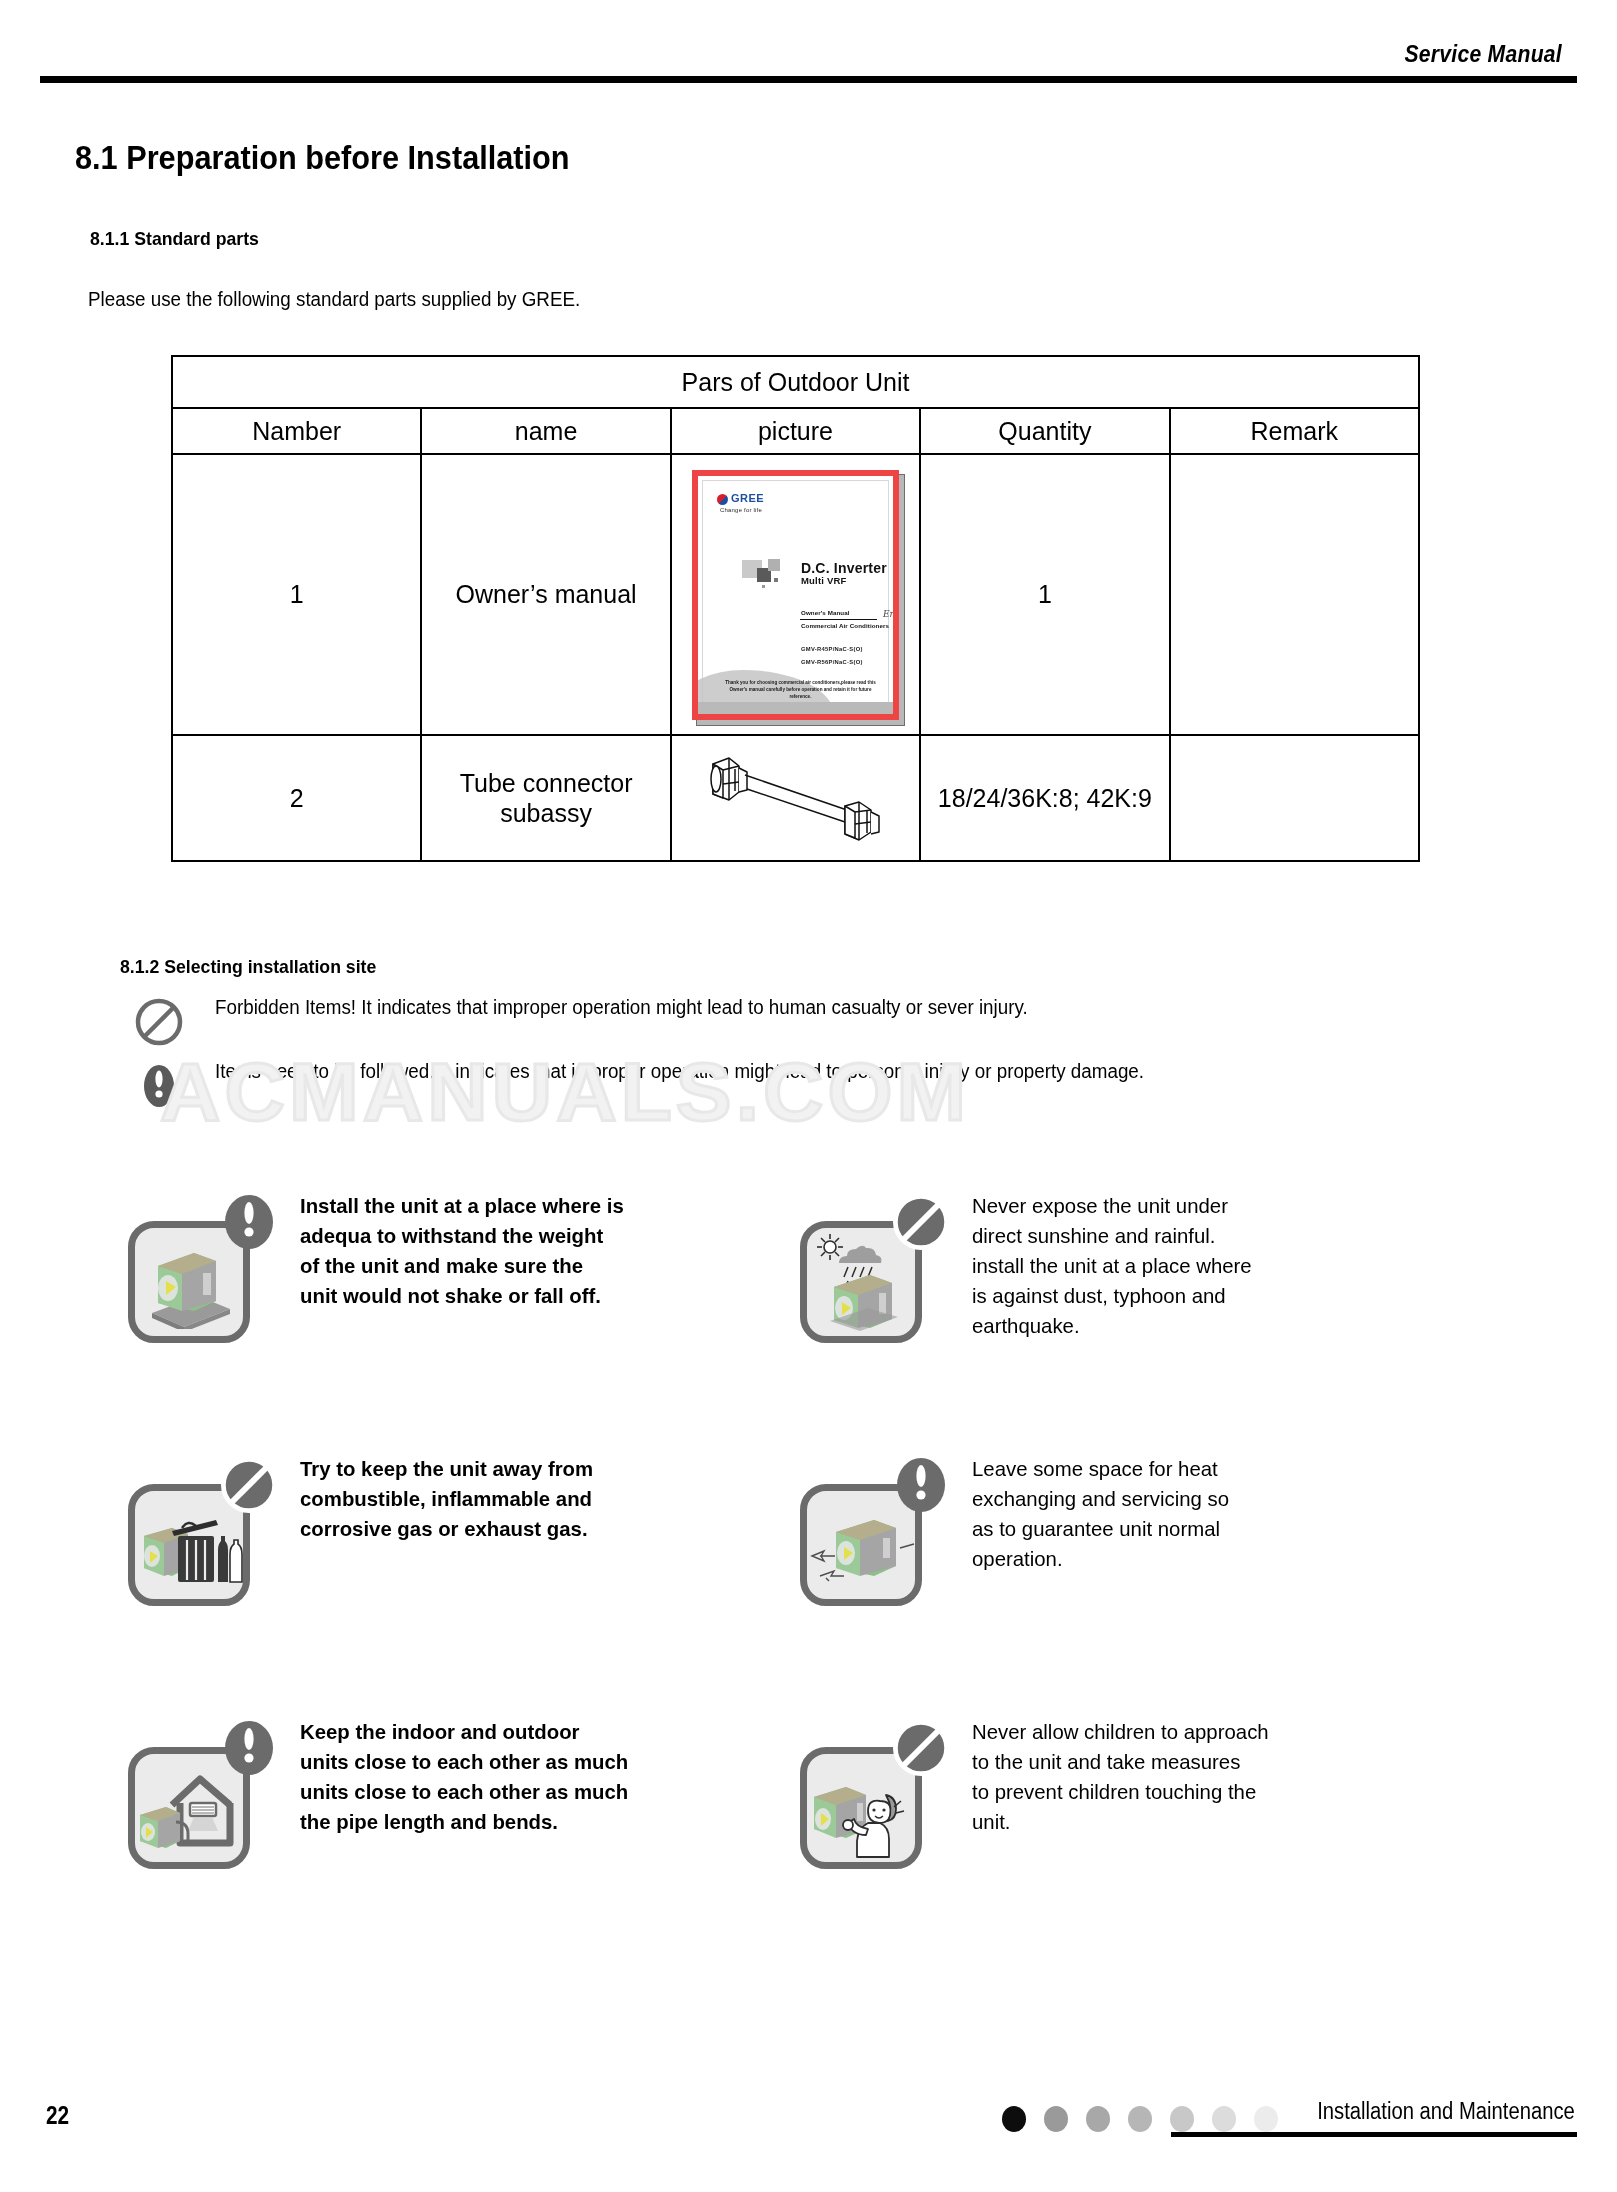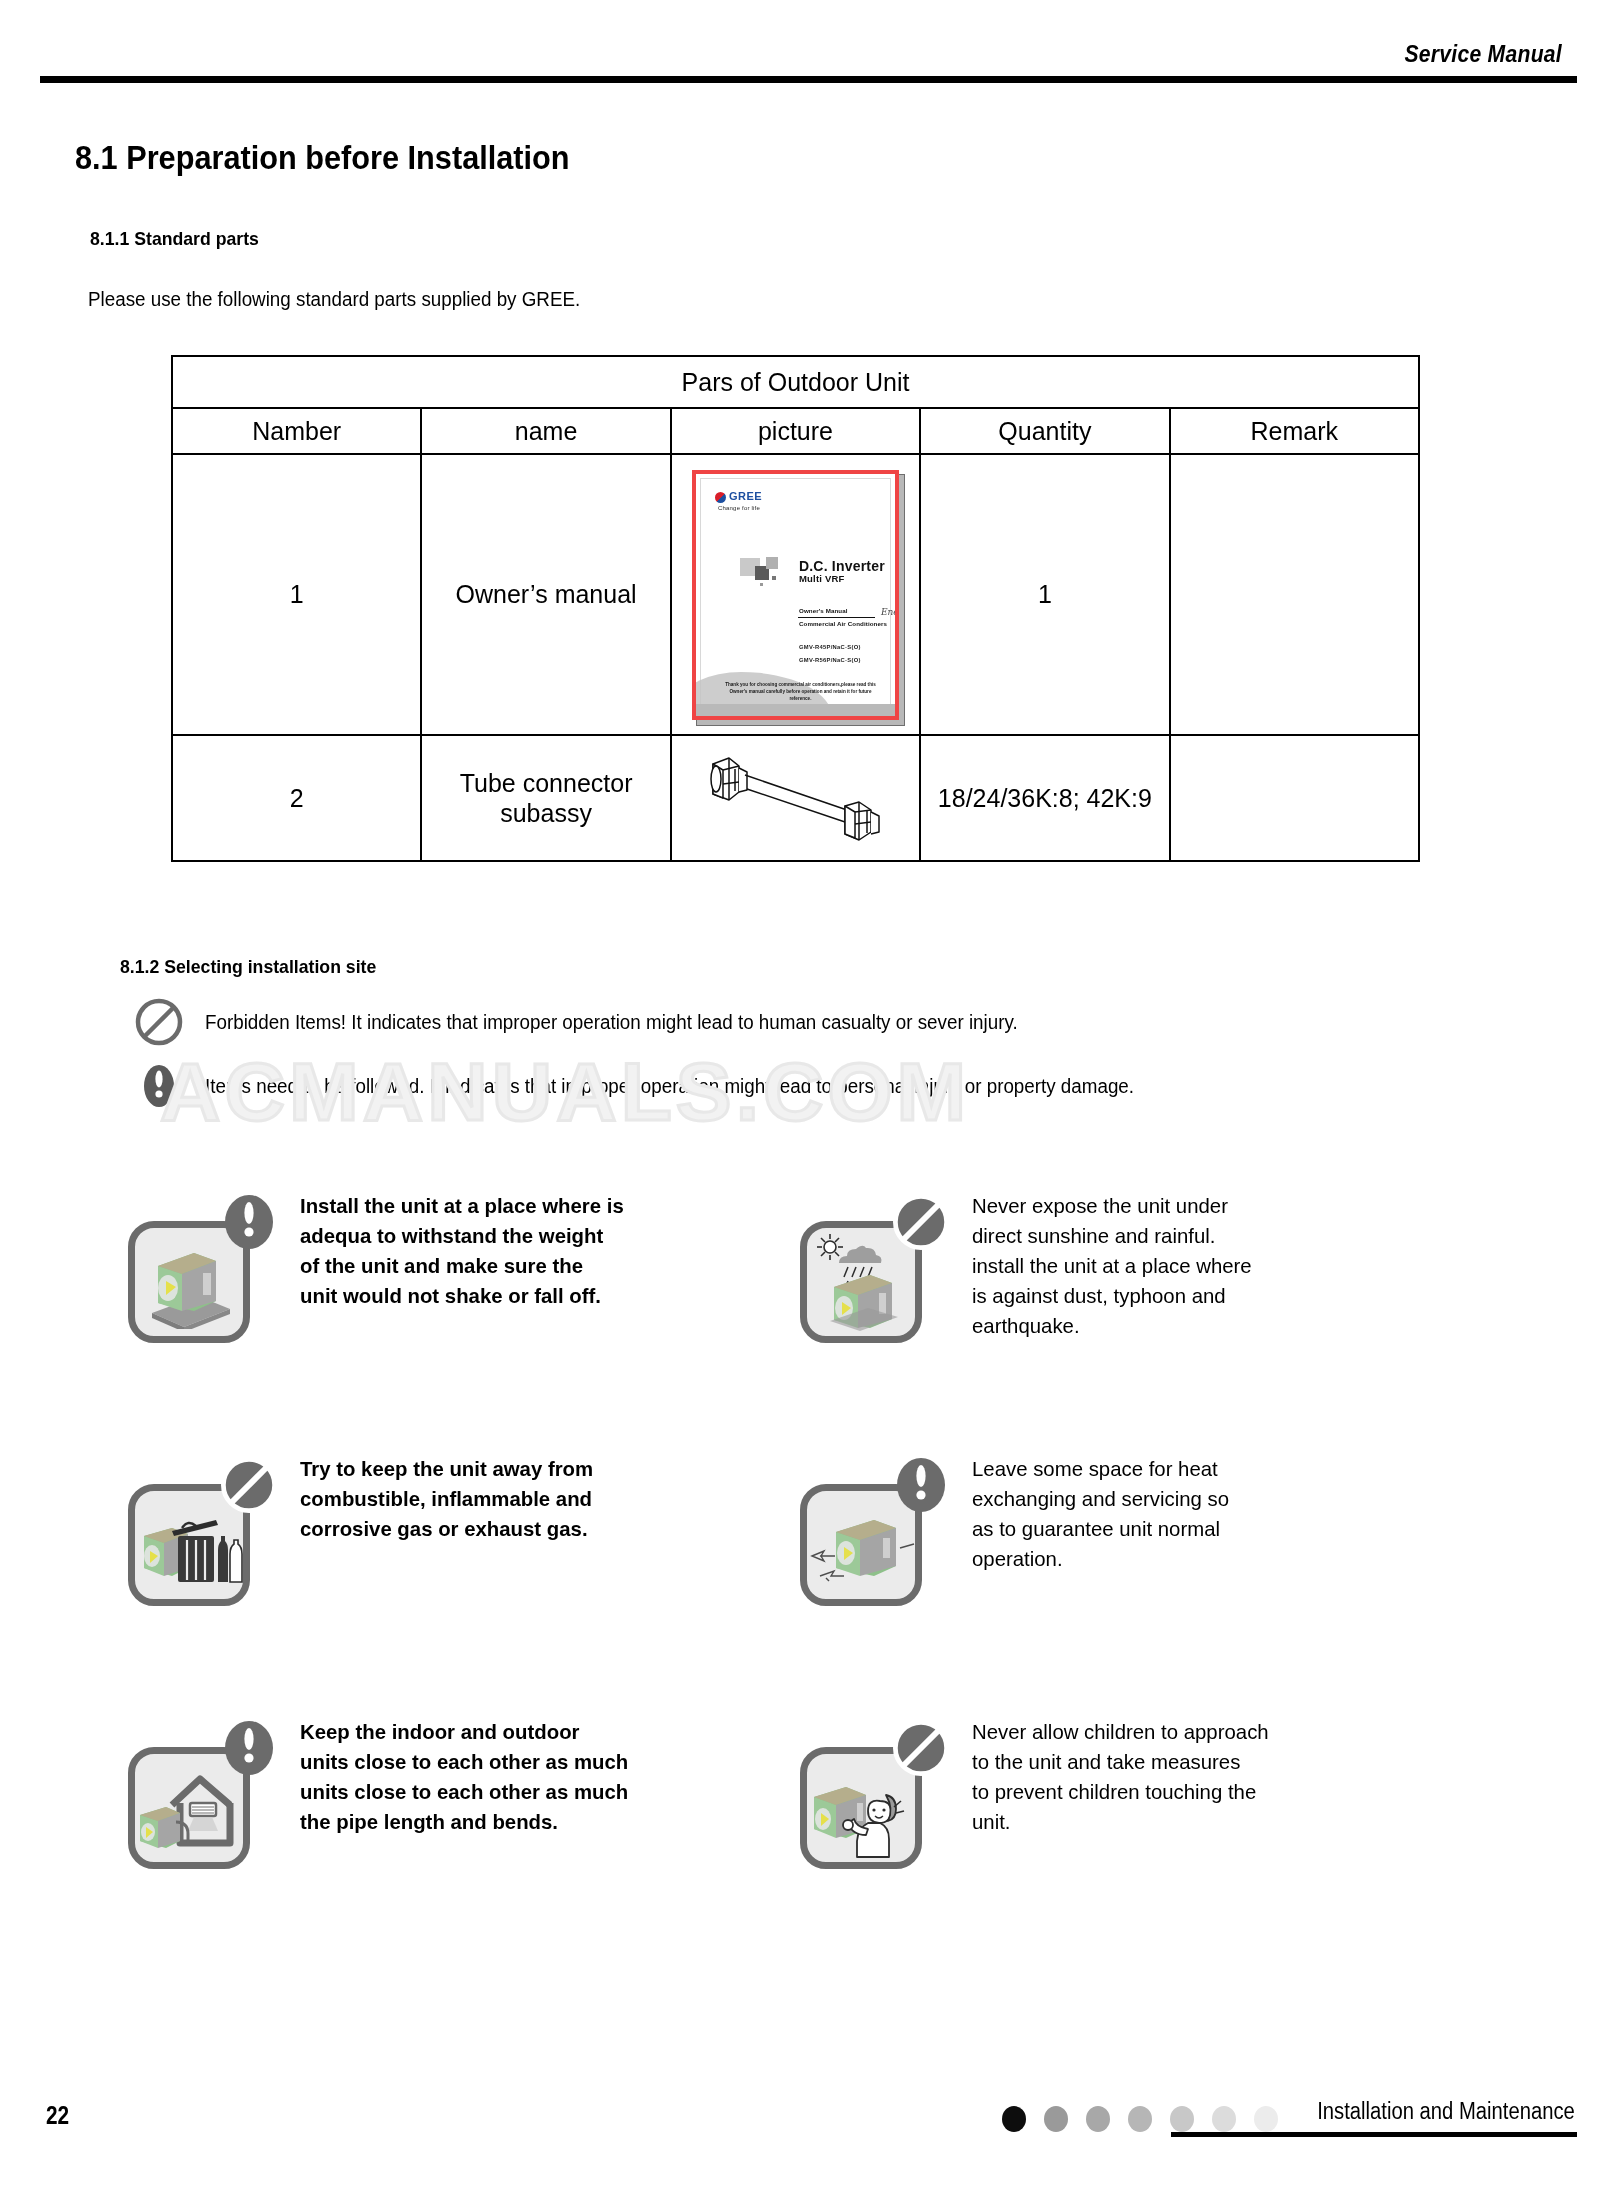--- a/index.html
+++ b/index.html
@@ -78,21 +78,21 @@
 
   
   .booklet-wrap {
     position:relative; width:100%; height:100%;
     display:flex; align-items:center; justify-content:center;
   }
   .booklet {
     position:relative;
     width:207px; height:250px;
     background:#fff;
-    border:4px solid #ef4444;
+    border:6px solid #ef4444;
     box-shadow:5px 5px 0 0 #b8b8b8, 5px 5px 0 1px #6e6e6e;
     overflow:hidden;
   }
   .booklet-inner {
     position:absolute; inset:4px;
     border:1px solid #d8d8d8;
     background:#fff;
   }
   .bk-logo {
     position:absolute; left:19px; top:17px;
@@ -179,21 +179,21 @@
   }
 
   
   .h2-title-2 {
     position:absolute; left:120px; top:956px;
     font-size:19px; font-weight:bold;
     transform:scaleX(0.93); transform-origin:left center;
     white-space:nowrap;
   }
   .legend-row {
-    position:absolute; display:flex; align-items:center; gap:6px;
+    position:absolute; display:flex; align-items:flex-start; gap:16px;
   }
   .legend-1 { left:133px; top:996px; }
   .legend-2 { left:133px; top:1060px; }
   .legend-icon { width:52px; height:52px; flex:0 0 52px; }
   .legend-text {
     font-size:20px; margin-left:14px;
     transform:scaleX(0.94); transform-origin:left center;
     white-space:nowrap;
   }
 

